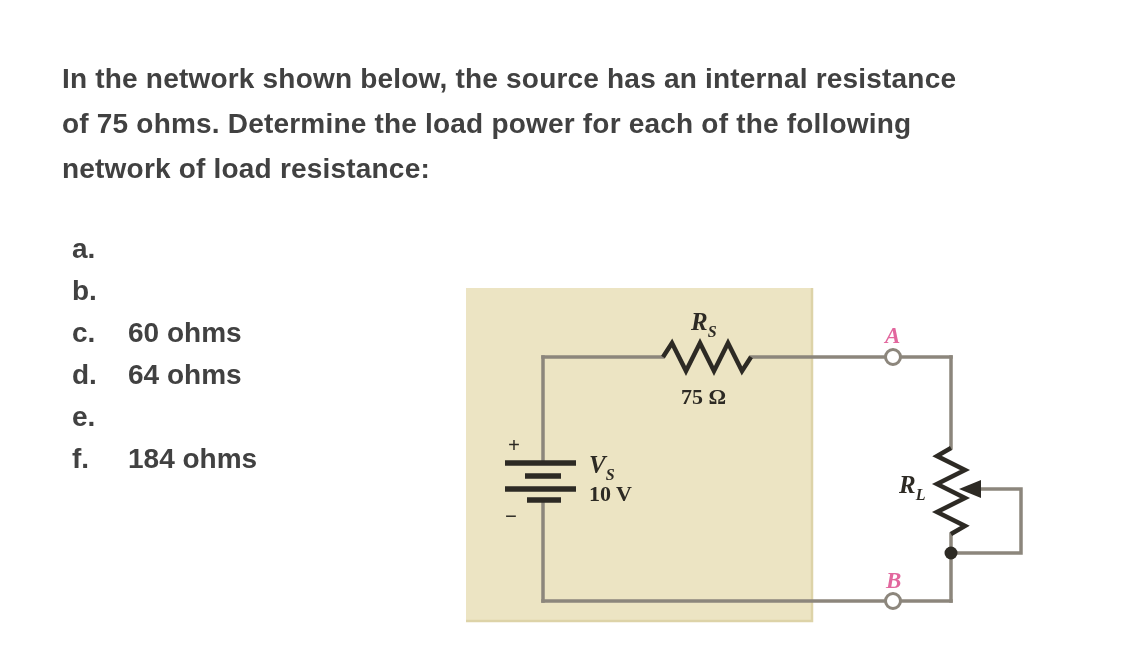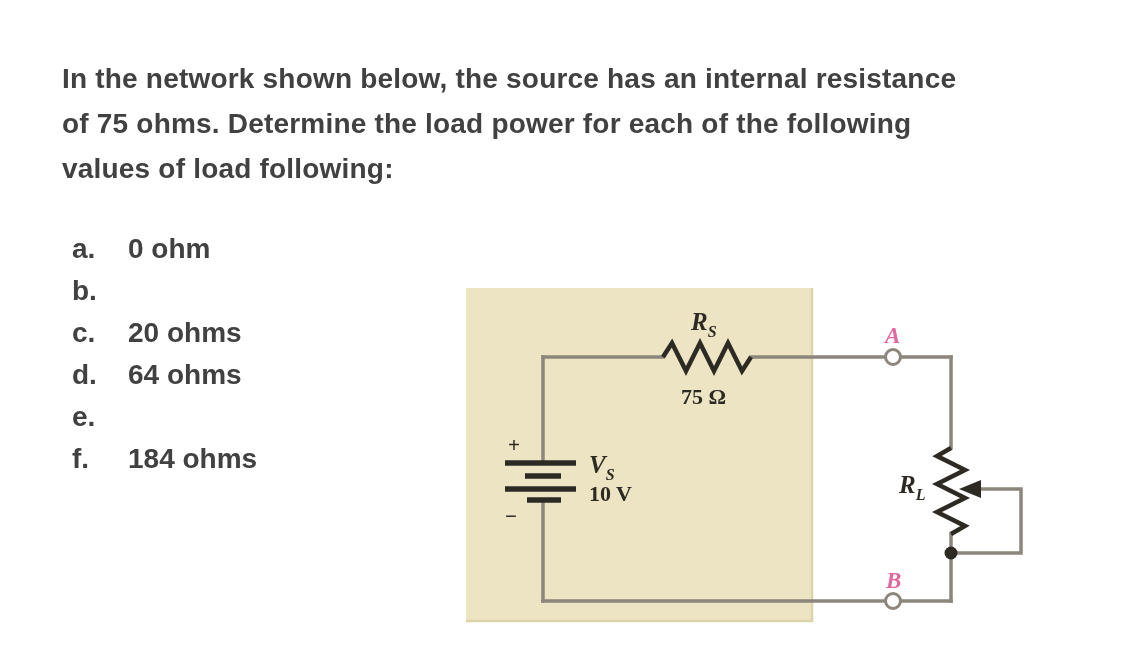--- a/index.html
+++ b/index.html
@@ -69,34 +69,33 @@
   }
 </style>
 </head>
 <body>
 
 <div class="screen">
 
   <div class="problem-text">
     <div>In the network shown below, the source has an internal resistance</div>
     <div>of 75 ohms. Determine the load power for each of the following</div>
-    <div>values of load following:</div>
+    <div>network of load resistance:</div>
   </div>
 
   <div class="options">
     <div class="opt-row">
       <span class="opt-letter">a.</span>
-      <span class="opt-value">0 ohm</span>
     </div>
     <div class="opt-row">
       <span class="opt-letter">b.</span>
     </div>
     <div class="opt-row">
       <span class="opt-letter">c.</span>
-      <span class="opt-value">20 ohms</span>
+      <span class="opt-value">60 ohms</span>
     </div>
     <div class="opt-row">
       <span class="opt-letter">d.</span>
       <span class="opt-value">64 ohms</span>
     </div>
     <div class="opt-row">
       <span class="opt-letter">e.</span>
     </div>
     <div class="opt-row">
       <span class="opt-letter">f.</span>

